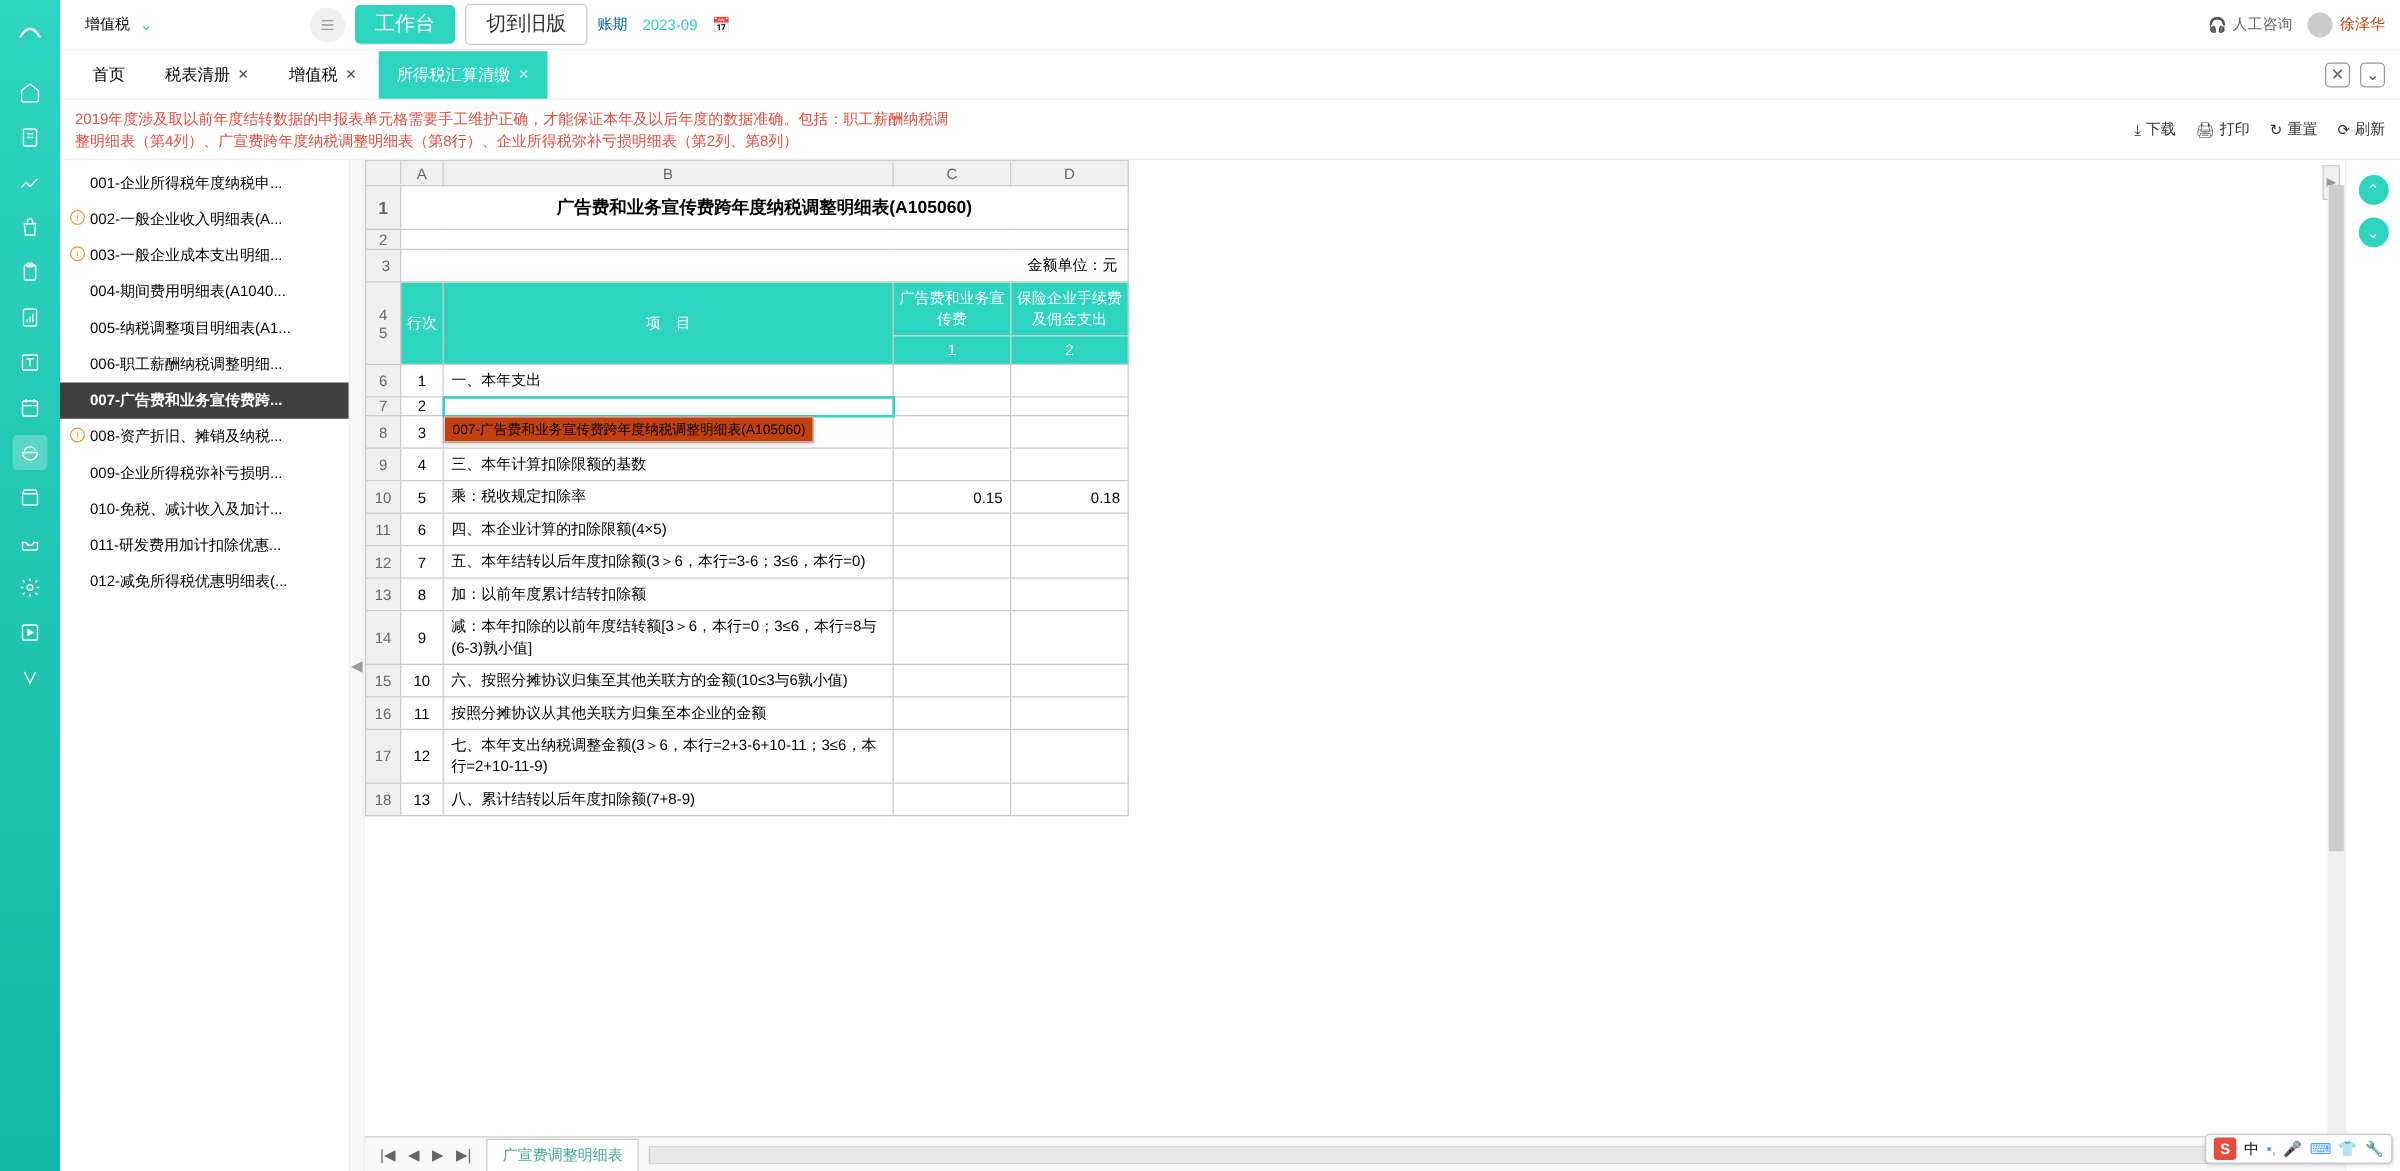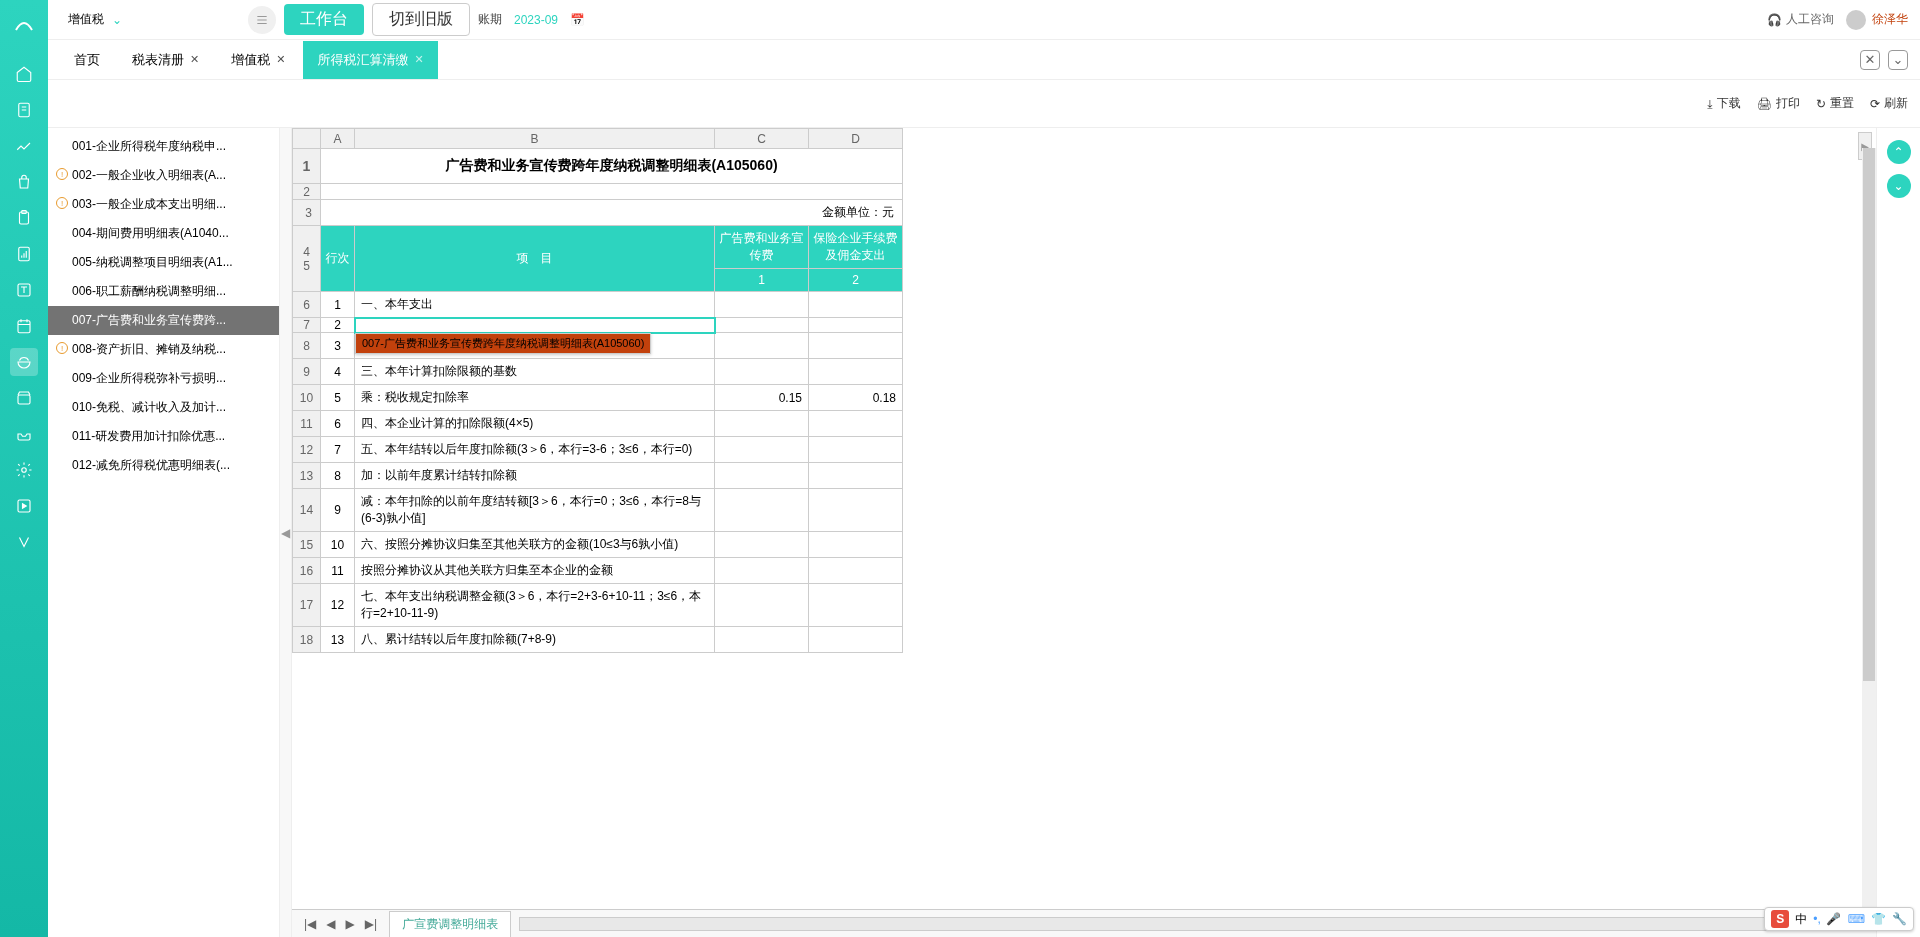--- a/index.html
+++ b/index.html
@@ -11,41 +11,41 @@
 .rail-icon.active { background: rgba(255,255,255,0.25); }
 .rail-icon svg { stroke: #fff; fill: none; stroke-width:1.5; }
 .main { flex: 1; display: flex; flex-direction: column; background:#fff; }
 .topbar { height: 40px; display:flex; align-items:center; padding: 0 12px; border-bottom:1px solid #eee; gap:8px; }
 .dropdown { display:flex; align-items:center; gap:8px; cursor:pointer; padding: 4px 8px; min-width:180px; }
 .dropdown .chev { color:#2dd4bf; }
 .circle-btn { width:28px; height:28px; border-radius:50%; background:#f0f0f0; display:flex; align-items:center; justify-content:center; cursor:pointer; }
 .btn { padding: 5px 16px; border-radius:4px; cursor:pointer; border:none; font-size:16px; }
 .btn-primary { background:#2dd4bf; color:#fff; }
 .btn-outline { background:#fff; border:1px solid #ccc; color:#333; }
-.period-label { color:#404040; }
+.period-label { color:#0369a1; }
 .period-val { color:#2dd4bf; margin-left:4px; }
 .cal-icon { color:#2dd4bf; margin-left:4px; }
 .topbar-right { margin-left:auto; display:flex; align-items:center; gap:12px; }
 .headset { color:#666; display:flex; align-items:center; gap:4px; cursor:pointer; }
 .user { display:flex; align-items:center; gap:6px; color:#c2410c; cursor:pointer;text-align:right; }
 .avatar { width:20px; height:20px; border-radius:50%; background:#ccc; }
 .tabs { height: 40px; display:flex; align-items:center; padding: 0 12px; border-bottom:1px solid #eee; gap:4px; }
 .tab { padding: 10px 14px; cursor:pointer; display:flex; align-items:center; gap:6px; font-size:13px; }
 .tab.active { background:#2dd4bf; color:#fff; }
 .tab .close { font-size:11px; opacity:.7; }
 .tabs-right { margin-left:auto; display:flex; gap:8px; }
 .close-circle { width:20px; height:20px; border:1px solid #999; border-radius:4px; display:flex; align-items:center; justify-content:center; cursor:pointer; font-size:13px; color:#666; }
 .toolbar { height:48px; display:flex; align-items:center; padding: 0 12px; border-bottom:1px solid #eee; }
 .warning { color:#e74c3c; font-size:12px; line-height:1.5; max-width: 700px; }
 .toolbar-right { margin-left:auto; display:flex; gap:16px; }
 .tool-btn { display:flex; align-items:center; gap:4px; cursor:pointer; color:#333; }
 .content { flex:1; display:flex; min-height:0; }
 .sidebar { width:232px; border-right:1px solid #eee; overflow-y:auto; padding:4px 0; }
 .side-item { padding: 6px 10px 6px 24px; cursor:pointer; font-size:12px; white-space:nowrap; overflow:hidden; text-overflow:ellipsis; position:relative; }
-.side-item.active { background:#737373; color:#fff; }
+.side-item.active { background:#404040; color:#fff;font-weight:bold; }
 .side-item .marker { position:absolute; left:8px; top:7px; width:12px; height:12px; border:1px solid #e89b2f; border-radius:50%; display:flex; align-items:center; justify-content:center; font-size:8px; color:#e89b2f; }
 .collapse-handle { width:12px; background:#f8f8f8; border-right:1px solid #eee; display:flex; align-items:center; justify-content:center; cursor:pointer; color:#999; }
 .sheet-area { flex:1; display:flex; flex-direction:column; min-width:0; position:relative; }
 .sheet-scroll { flex:1; overflow:auto; position:relative; }
 .sheet-table { border-collapse:collapse; table-layout:fixed; }
 .sheet-table td, .sheet-table th { border:1px solid #ccc; font-size:12px; }
 .col-rownum { width:28px; background:#f0f0f0; text-align:center; color:#666; }
 .col-xc { width:34px; text-align:center; }
 .col-proj { width:360px; padding:4px 6px; }
 .col-c { width:94px; text-align:right; padding:4px 6px; }
@@ -197,20 +197,21 @@
         <div class="tab">税表清册<span class="close">✕</span></div>
         <div class="tab">增值税<span class="close">✕</span></div>
         <div class="tab active">所得税汇算清缴<span class="close">✕</span></div>
         <div class="tabs-right">
         <div class="close-circle">✕</div>
         <div class="close-circle">⌄</div>
       </div>
     </div>
 
     <div class="toolbar">
+      <div class="warning">2019年度涉及取以前年度结转数据的申报表单元格需要手工维护正确，才能保证本年及以后年度的数据准确。包括：职工薪酬纳税调整明细表（第4列）、广宣费跨年度纳税调整明细表（第8行）、企业所得税弥补亏损明细表（第2列、第8列）</div>
       <div class="toolbar-right">
         <div class="tool-btn">
             <span>⤓</span>
             <span>下载</span>
           </div>
         <div class="tool-btn">
             <span>🖨</span>
             <span>打印</span>
           </div>
         <div class="tool-btn">

